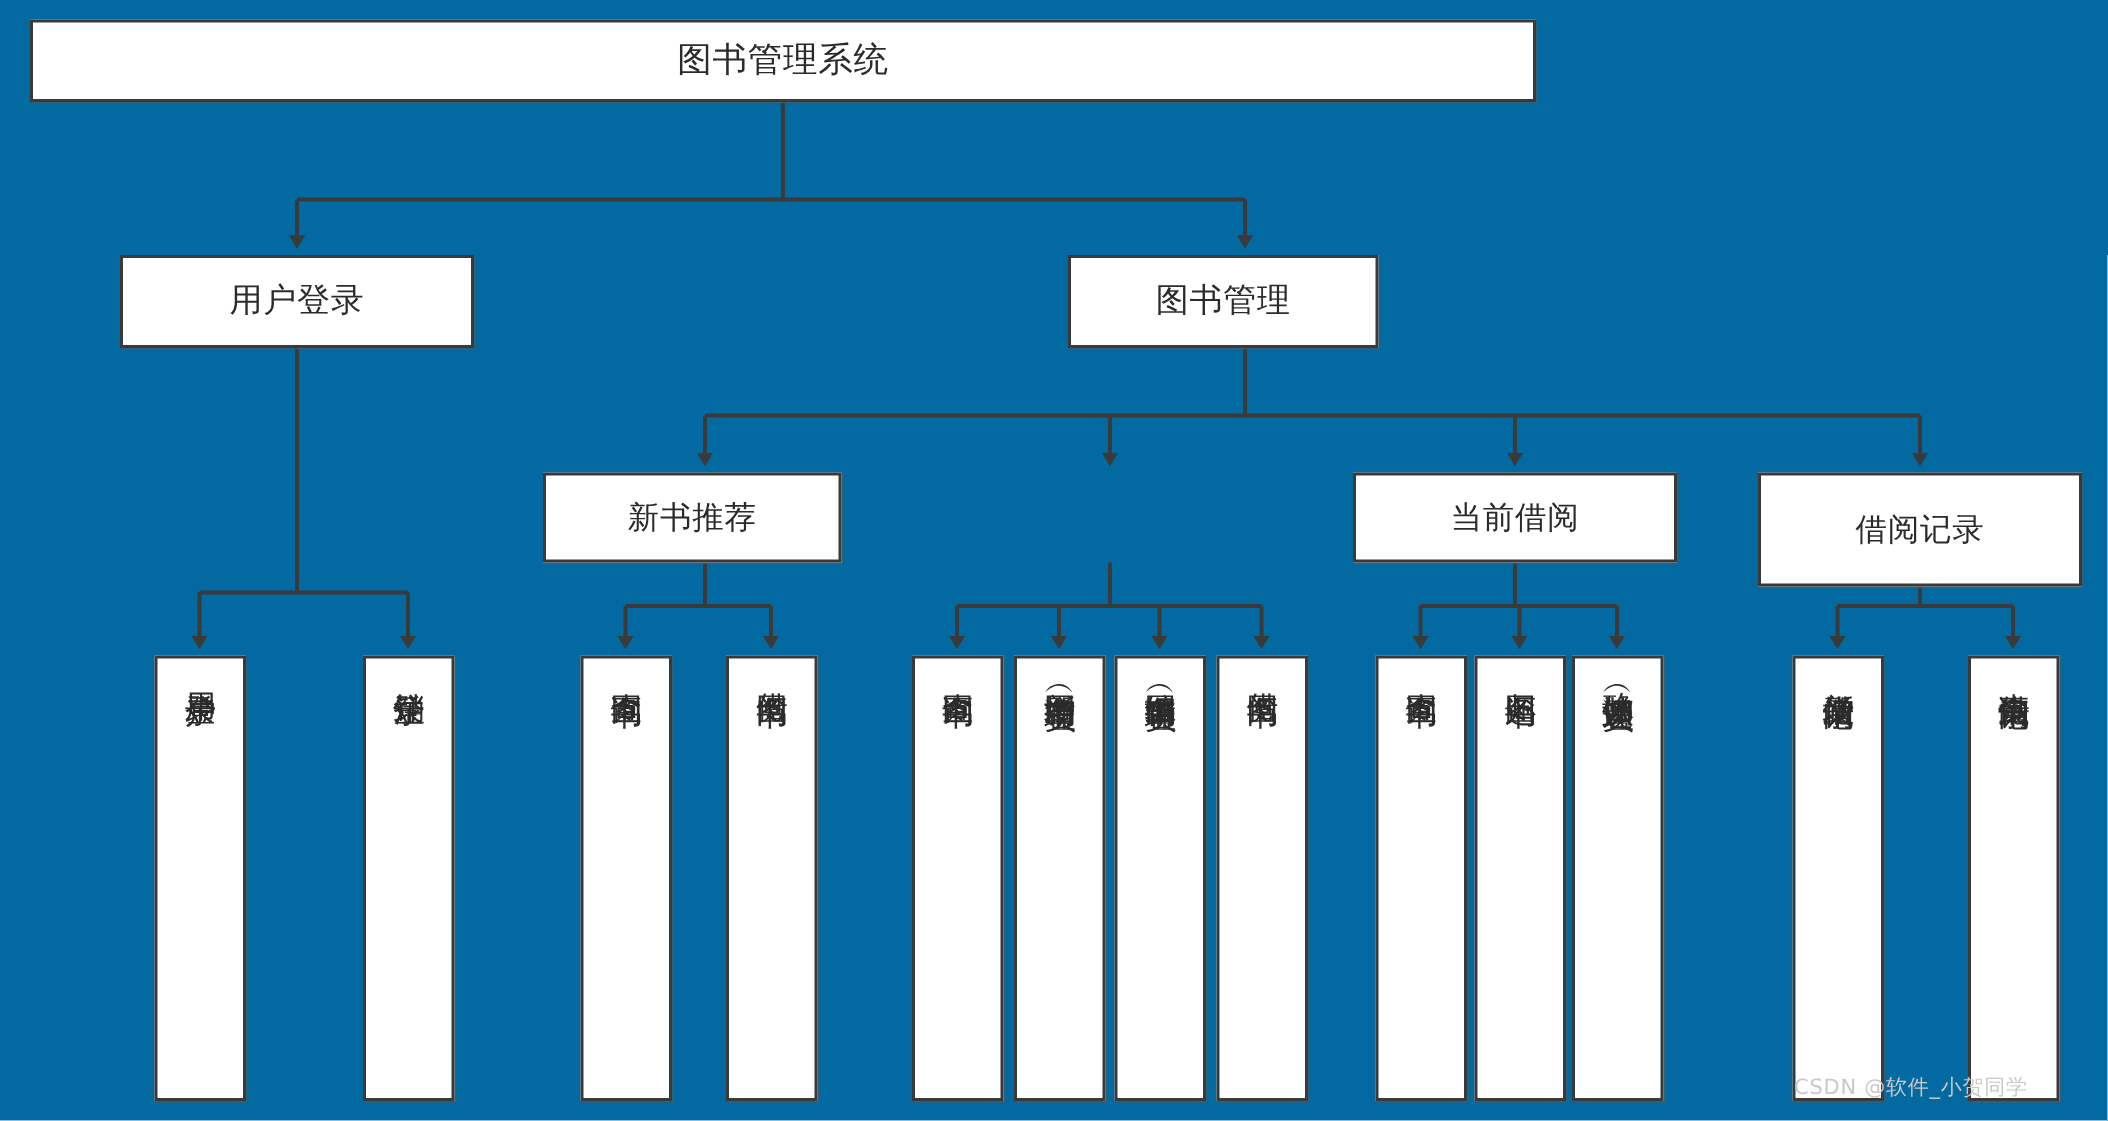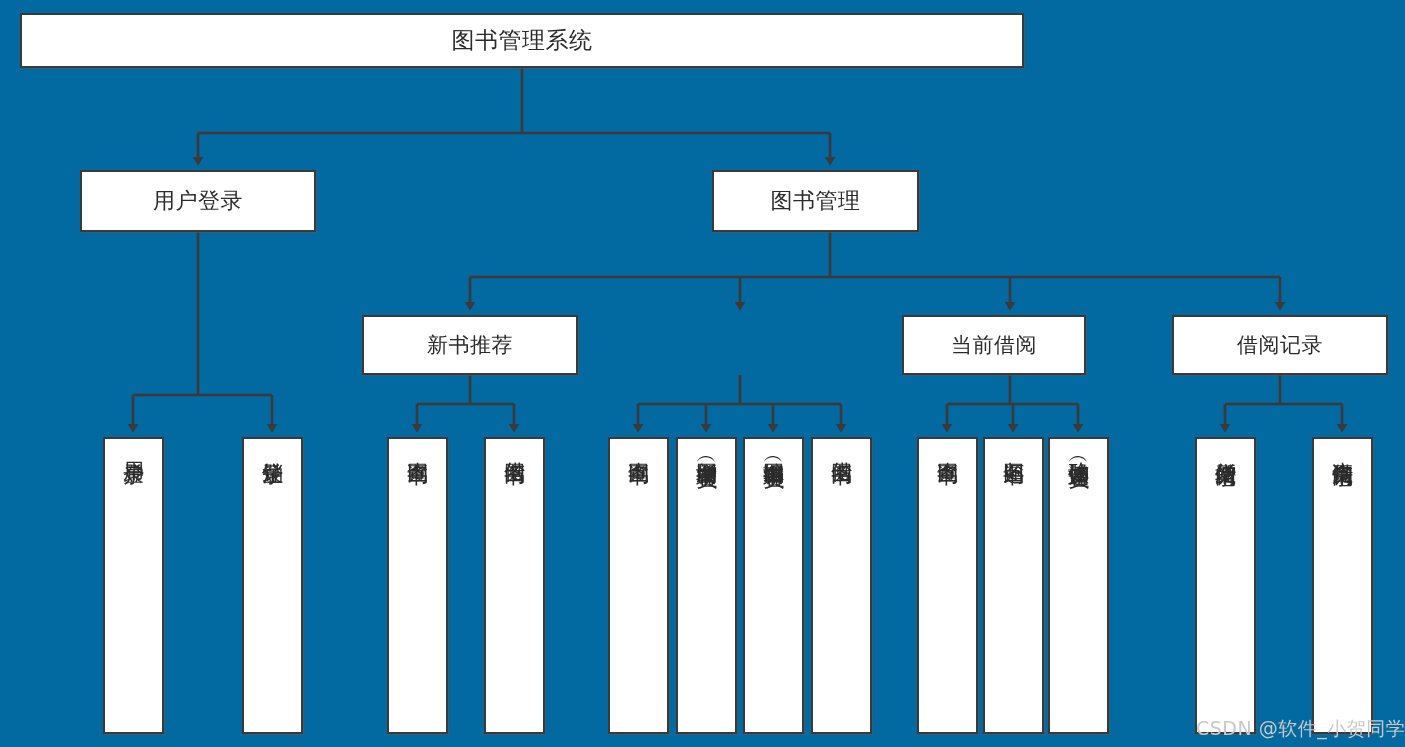--- a/index.html
+++ b/index.html
@@ -57,21 +57,21 @@
     text-orientation: upright;
     font-size: 21px;
     line-height: 1.26;
     letter-spacing: 1px;
     white-space: normal;
     max-height: 286px;
   }
   .watermark {
     position: absolute;
     color: #c9c9c9;
-    font-size: 19px;
+    font-size: 14px;
     white-space: nowrap;
     letter-spacing: 0.5px;
   }
 </style>
 </head>
 <body>
 
 <div id="canvas">
 
   <svg id="edges" viewBox="0 0 1405 747" width="1405" height="747" xmlns="http://www.w3.org/2000/svg">
@@ -128,27 +128,27 @@
     <span class="label">图书管理系统</span>
   </div>
 
   <div class="node lvl2" style="left:80px; top:170px; width:236px; height:62px;">
     <span class="label">用户登录</span>
   </div>
   <div class="node lvl2" style="left:712px; top:170px; width:207px; height:62px;">
     <span class="label">图书管理</span>
   </div>
 
-  <div class="node lvl3" style="left:362px; top:315px; width:216px; height:60px;">
+  <div class="node lvl3" style="left:362px; top:315px; width:199px; height:60px;">
     <span class="label">新书推荐</span>
   </div>
-  <div class="node lvl3" style="left:902px; top:315px; width:184px; height:60px;">
+  <div class="node lvl3" style="left:902px; top:315px; width:216px; height:60px;">
     <span class="label">当前借阅</span>
   </div>
-  <div class="node lvl3" style="left:1172px; top:315px; width:216px; height:60px;">
+  <div class="node lvl3" style="left:1172px; top:315px; width:216px; height:76px;">
     <span class="label">借阅记录</span>
   </div>
 
   <div class="node leaf" style="left:103px; top:437px; width:61px; height:297px;">
     <span class="label">用户登录</span>
   </div>
   <div class="node leaf" style="left:242px; top:437px; width:61px; height:297px;">
     <span class="label">注销登录</span>
   </div>
 

